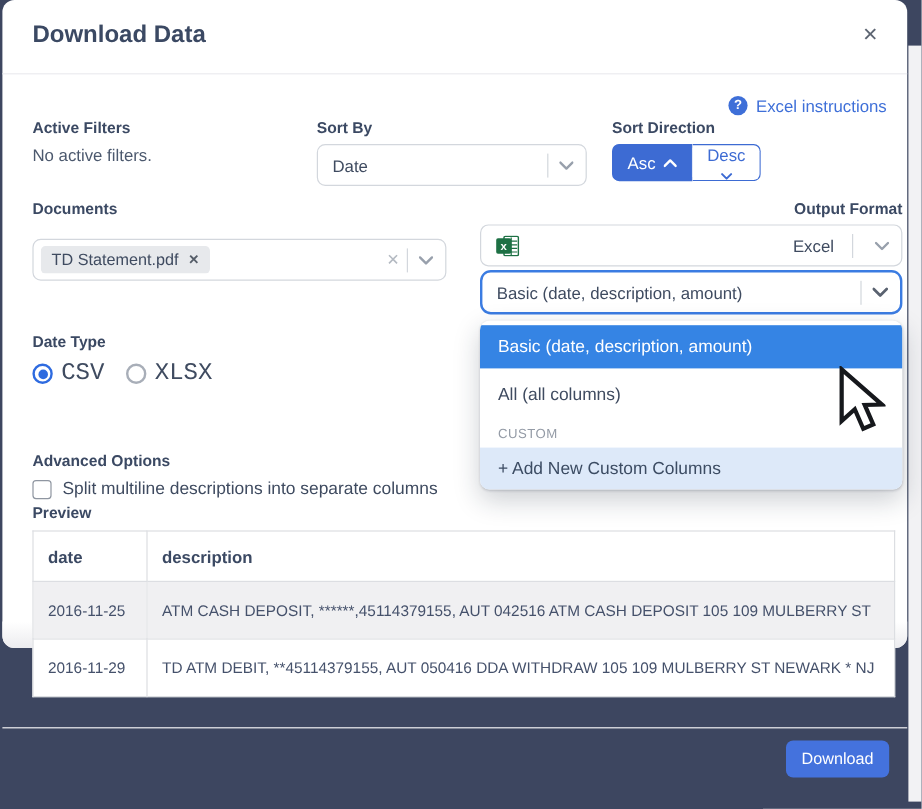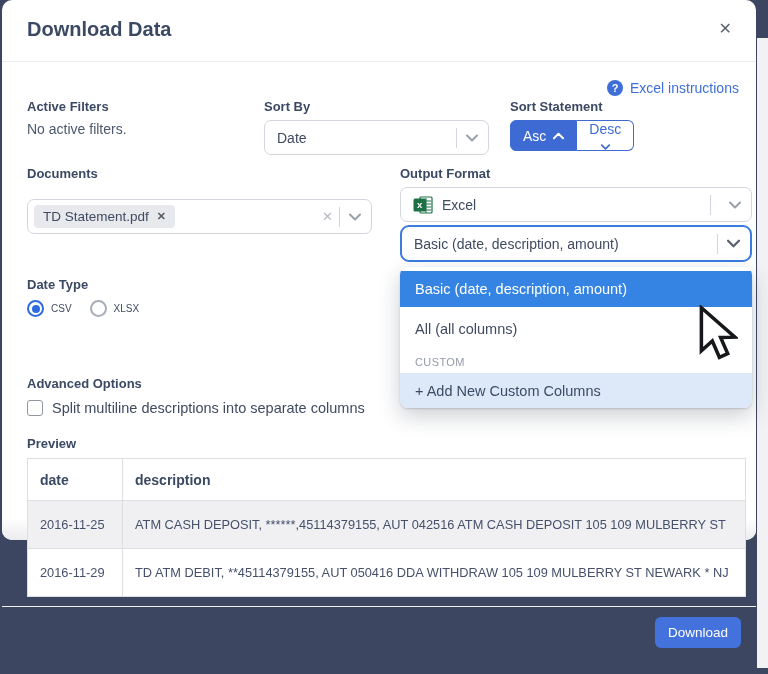--- a/index.html
+++ b/index.html
@@ -47,50 +47,50 @@
   .seg-desc { display:flex; align-items:center; gap:7px; padding:0 12px; background:#fff; color:#3d6bd3;
     border:1px solid #3d6bd3; border-left:none; border-radius:0 6px 6px 0; font-size:14px; cursor:pointer;flex-direction:column; }
 
   #documents { position:absolute; left:25px; top:166px; width:345px; }
   #documents .select-box { margin-top:18px; padding-left:6px; }
   .tag { display:flex; align-items:center; gap:8px; background:#e7e9ec; border-radius:4px;
     padding:4px 9px; font-size:13.5px; color:#3f4b60; }
   .tag-x { font-size:11px; font-weight:700; color:#555d68; cursor:pointer; }
   .clear-x { color:#b4bac2; font-size:13px; cursor:pointer; }
 
-  #output-format { position:absolute; left:398px; top:166px; width:352px; }
+  #output-format { position:absolute; left:398px; top:166px; width:352px;text-align:right; }
   #output-format .select-box { margin-top:6px; gap:9px; }
 
   #columns-select { position:absolute; left:398px; top:225px; width:352px; }
   #columns-select .select-box { height:37px; border:2px solid #3b7ce2; border-radius:9px; }
 
   #format-menu { position:absolute; left:398px; top:267px; width:352px; background:#fff;
     border-radius:8px; padding-top:4px; overflow:hidden; z-index:5;
     box-shadow:0 1px 2px rgba(25,35,55,.18), 0 8px 22px rgba(25,35,55,.22); }
   .menu-opt-selected { height:36px; display:flex; align-items:center; padding:0 15px;
     background:#3584e4; color:#fff; font-size:14.5px; cursor:pointer; }
   .menu-opt { height:43px; display:flex; align-items:center; padding:0 15px;
     color:#3f4b60; font-size:14.5px; cursor:pointer; }
   .menu-section { padding:6px 15px 5px; font-size:11px; letter-spacing:.4px; color:#949ba6; }
   .menu-add { height:35px; display:flex; align-items:center; padding:0 15px;
     background:#dde9f9; color:#3c4c63; font-size:14.5px; cursor:pointer; }
 
   #file-type { position:absolute; left:25px; top:277px; }
   .radio-row { display:flex; align-items:center; gap:18px; margin-top:8px; }
-  .radio-item { display:flex; align-items:center; gap:7px; font-size:10px; color:#3f4b60; cursor:pointer; }
+  .radio-item { display:flex; align-items:center; gap:7px; font-size:20px; color:#3f4b60; cursor:pointer;font-family:Liberation Mono, monospace; }
   .radio { width:17px; height:17px; border-radius:50%; border:2px solid #a8aeb8; position:relative; background:#fff; }
   .radio.sel { border-color:#2e6be0; }
   .radio.sel::after { content:""; position:absolute; left:2.5px; top:2.5px; width:8px; height:8px;
     border-radius:50%; background:#2e6be0; }
 
   #advanced { position:absolute; left:25px; top:376px; }
   .check-row { display:flex; align-items:center; gap:9px; margin-top:9px; font-size:14.5px; color:#3f4b60; }
   .checkbox { width:16px; height:16px; border:1.5px solid #8f96a1; border-radius:3px; background:#fff; cursor:pointer; }
 
-  #preview { position:absolute; left:25px; top:436px; }
+  #preview { position:absolute; left:25px; top:420px; }
   .ptable { margin-top:7px; width:719px; border-collapse:collapse; background:#fff; table-layout:fixed; }
   .ptable th, .ptable td { border:1px solid #dcdee2; text-align:left; }
   .ptable th { font-size:14px; font-weight:700; color:#3b4963; padding:12px; height:42px; }
   .ptable td { font-size:12.8px; color:#45516b; padding:15px 12px; height:48px;
     white-space:nowrap; overflow:hidden; }
   .col-date { width:95px; }
   .row-odd { background:#f0f0f2; }
   .row-even { background:#fff; }
 
   .footer-line { position:absolute; left:0; right:0; top:606px; border-top:1px solid #f0f0f3; }
@@ -128,21 +128,21 @@
     <div class="select-box">
       <span class="select-value">Date</span>
       <span class="select-divider"></span>
       <svg class="chev" width="12" height="8" viewBox="0 0 12 8">
           <path d="M1 1.5l5 5 5-5" stroke="#98a0ac" stroke-width="2" fill="none" stroke-linecap="round" stroke-linejoin="round"></path>
         </svg>
     </div>
   </div>
 
   <div id="sort-direction">
-    <div class="field-label">Sort Statement</div>
+    <div class="field-label">Sort Direction</div>
     <div class="seg-group">
       <div class="seg-asc">
         <span>Asc</span>
         <svg width="11" height="8" viewBox="0 0 12 8">
             <path d="M1 6.5l5-5 5 5" stroke="#ffffff" stroke-width="2.2" fill="none" stroke-linecap="round" stroke-linejoin="round"></path>
           </svg>
       </div>
       <div class="seg-desc">
         <span>Desc</span>
         <svg width="11" height="8" viewBox="0 0 12 8">

